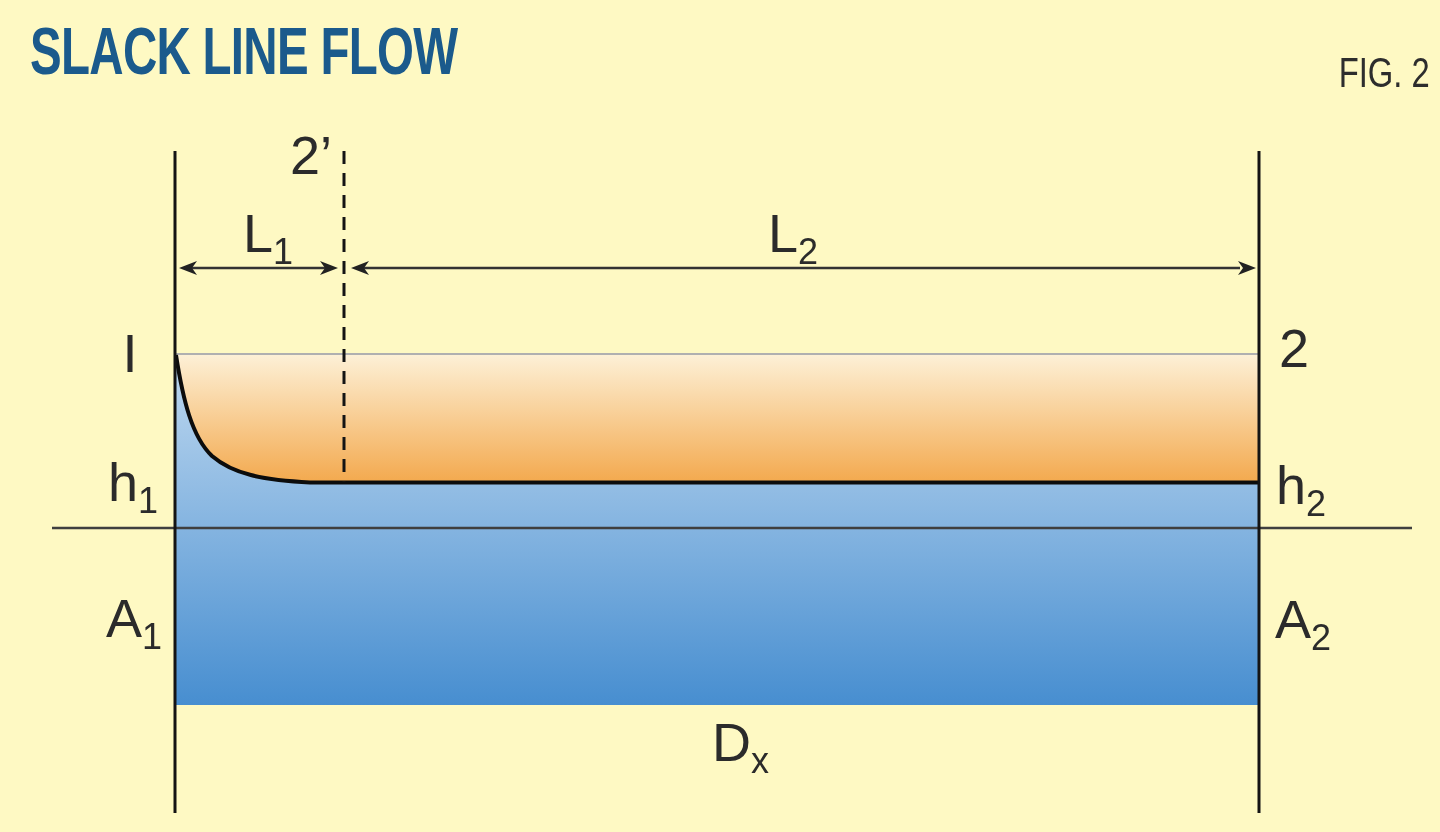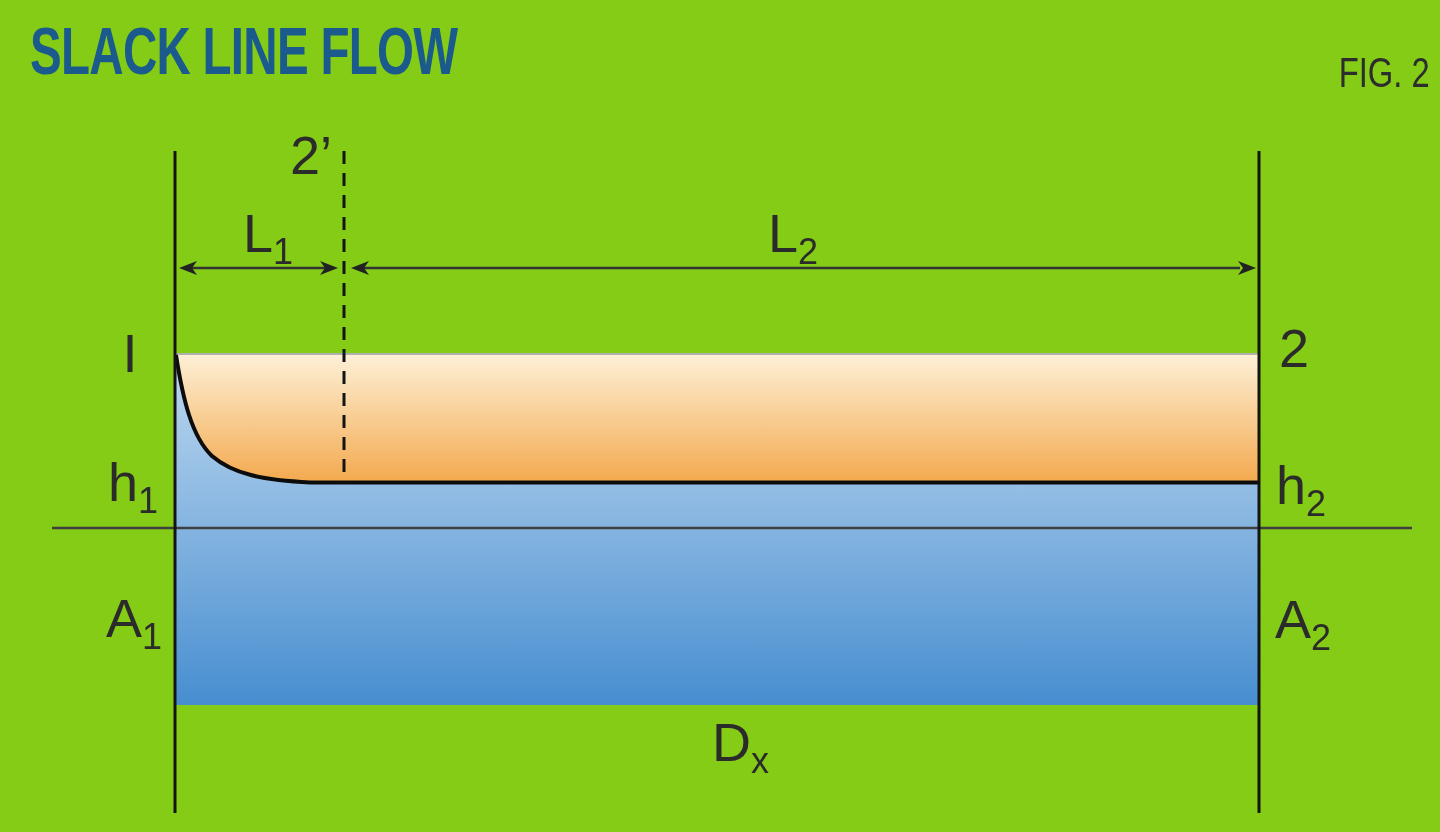--- a/index.html
+++ b/index.html
@@ -5,21 +5,21 @@
   html, body {
     margin: 0;
     padding: 0;
     background: #ffffff;
     font-family: "Liberation Sans", sans-serif;
   }
   #canvas {
     position: relative;
     width: 1440px;
     height: 832px;
-    background: #84cc16;
+    background: #fef9c3;
     overflow: hidden;
   }
   .page-title {
     position: absolute;
     left: 30px;
     top: 18px;
     font-size: 66px;
     font-weight: 700;
     letter-spacing: -1px;
     color: #1b5a8c;

